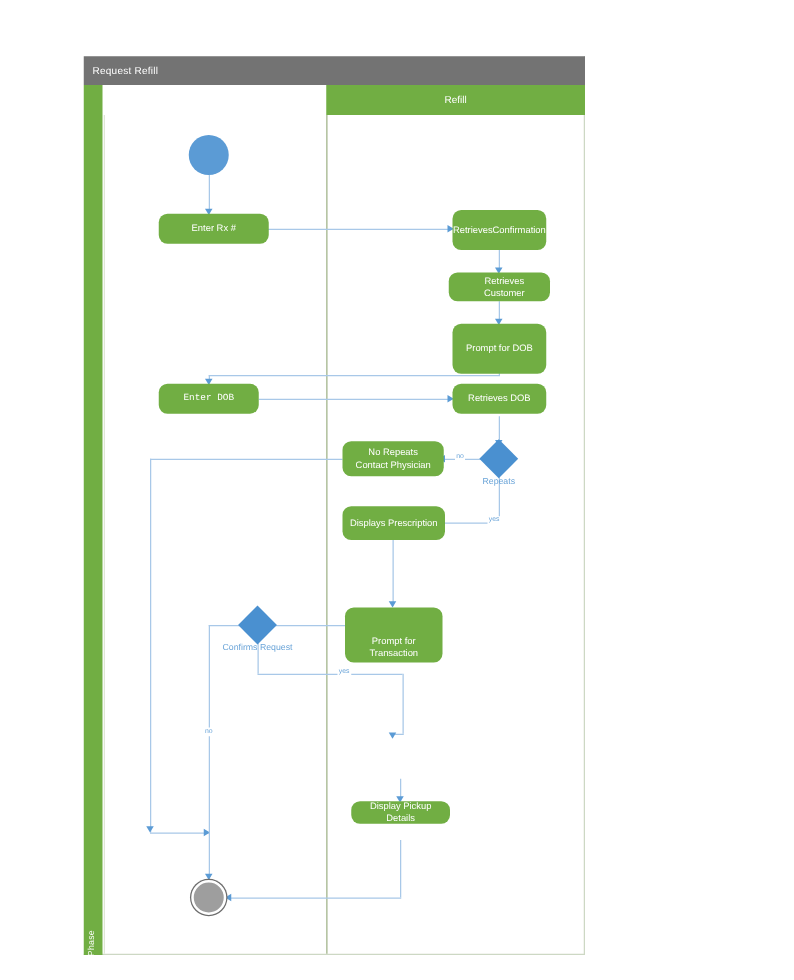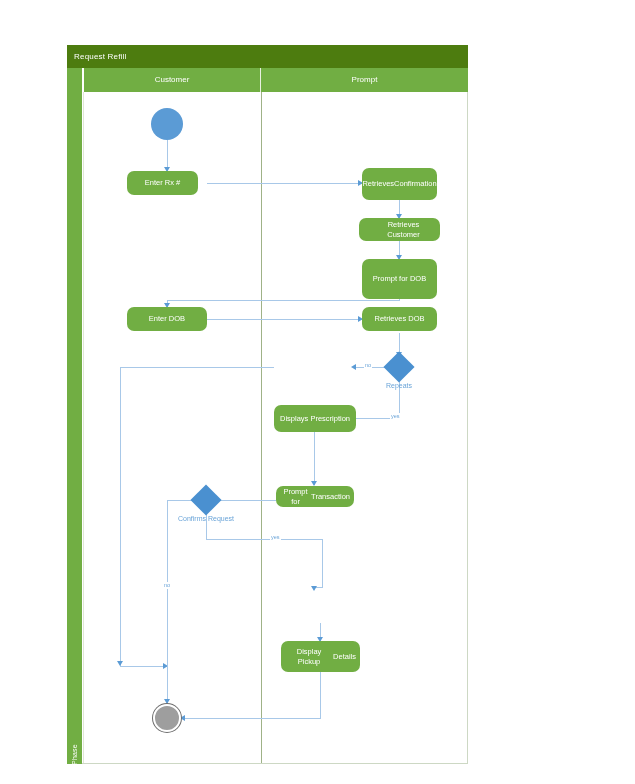--- a/index.html
+++ b/index.html
@@ -28,21 +28,21 @@
     box-sizing: border-box;
     border-right: 1px solid #cdd8c4;
     border-bottom: 1px solid #cdd8c4;
   }
   .pool-title {
     position: absolute;
     left: 67px;
     top: 45px;
     width: 401px;
     height: 23px;
-    background: #4d7c0f;
+    background: #737373;
     box-sizing: border-box;
     color: #ffffff;
     font-size: 8px;
     line-height: 23px;
     padding-left: 7px;
     letter-spacing: .2px;
     white-space: nowrap;
   }
   .phase-band {
     position: absolute;
@@ -169,22 +169,21 @@
 <div id="canvas">
 
   <div class="pool"></div>
 
   <div class="pool-title">Request Refill</div>
 
   <div class="phase-band">
     <div class="phase-label">Phase</div>
   </div>
 
-  <div class="lane-head customer">Customer</div>
-  <div class="lane-head system">Prompt</div>
+  <div class="lane-head system">Refill</div>
   <div class="lane-divider"></div>
   <div class="lane-body-left-edge"></div>
 
   <div class="ln v" style="left:167px; top:140px; height:31px;"></div>
   <div class="arrow down" style="left:163.5px; top:167px;"></div>
 
   <div class="ln h" style="left:207px; top:183px; width:155px;"></div>
   <div class="arrow right" style="left:358px; top:179.5px;"></div>
 
   <div class="ln v" style="left:399px; top:200px; height:18px;"></div>
@@ -239,50 +238,54 @@
 
   <div class="ln v" style="left:320px; top:623px; height:18px;"></div>
   <div class="arrow down" style="left:316.5px; top:637px;"></div>
 
   <div class="ln v" style="left:320px; top:672px; height:46px;"></div>
   <div class="ln h" style="left:183px; top:718px; width:138px;"></div>
   <div class="arrow left" style="left:180px; top:714.5px;"></div>
 
   <div class="start-node" style="left:151px; top:108px; width:32px; height:32px;"></div>
 
-  <div class="act" style="left:127px; top:171px; width:71px; height:24px;">Enter Rx #</div>
+  <div class="act" style="left:127px; top:171px; width:88px; height:24px;">Enter Rx #</div>
 
   <div class="act" style="left:362px; top:168px; width:75px; height:32px; ">
     <span>Retrieves</span>
     <span>Confirmation</span>
   </div>
 
   <div class="act" style="left:359px; top:218px; width:81px; height:23px;padding-left:12px;">Retrieves Customer</div>
 
   <div class="act" style="left:362px; top:259px; width:75px; height:40px;">Prompt for DOB</div>
 
-  <div class="act" style="left:127px; top:307px; width:80px; height:24px;">Enter DOB</div>
+  <div class="act" style="left:127px; top:307px; width:80px; height:24px;font-family:Liberation Mono, monospace;">Enter DOB</div>
 
   <div class="act" style="left:362px; top:307px; width:75px; height:24px;">Retrieves DOB</div>
 
   <div class="diamond" style="left:388px; top:356px; width:22px; height:22px;"></div>
   <div class="dia-label" style="left:369px; top:382px; width:60px;">Repeats</div>
 
+  <div class="act" style="left:274px; top:353px; width:81px; height:28px; flex-direction:column;">
+    <span>No Repeats</span>
+    <span>Contact Physician</span>
+  </div>
 
   <div class="act" style="left:274px; top:405px; width:82px; height:27px;">Displays Prescription</div>
 
-  <div class="act" style="left:276px; top:486px; width:78px; height:21px; flex-direction:row;">
+  <div class="act" style="left:276px; top:486px; width:78px; height:44px; flex-direction:column;justify-content:flex-end;">
     <span>Prompt for</span>
     <span>Transaction</span>
   </div>
 
   <div class="diamond" style="left:195px; top:489px; width:22px; height:22px;"></div>
   <div class="dia-label" style="left:171px; top:515px; width:70px;">Confirms Request</div>
 
 
-  <div class="act" style="left:281px; top:641px; width:79px; height:31px; ">
+  <div class="act" style="left:281px; top:641px; width:79px; height:18px; flex-direction:column;">
     <span>Display Pickup</span>
     <span>Details</span>
   </div>
 
   <div class="end-node" style="left:153px; top:704px; width:28px; height:28px;"></div>
 
 </div>
 
 </body></html>

